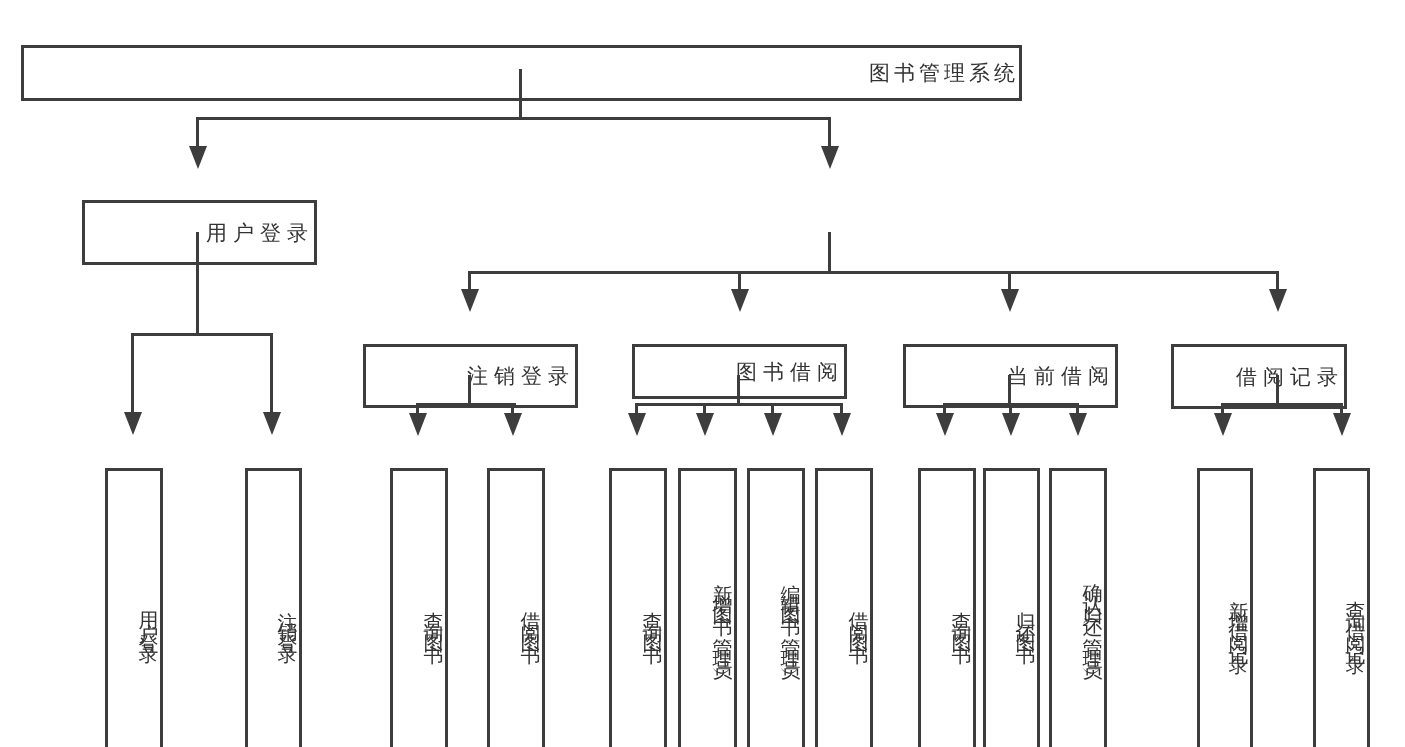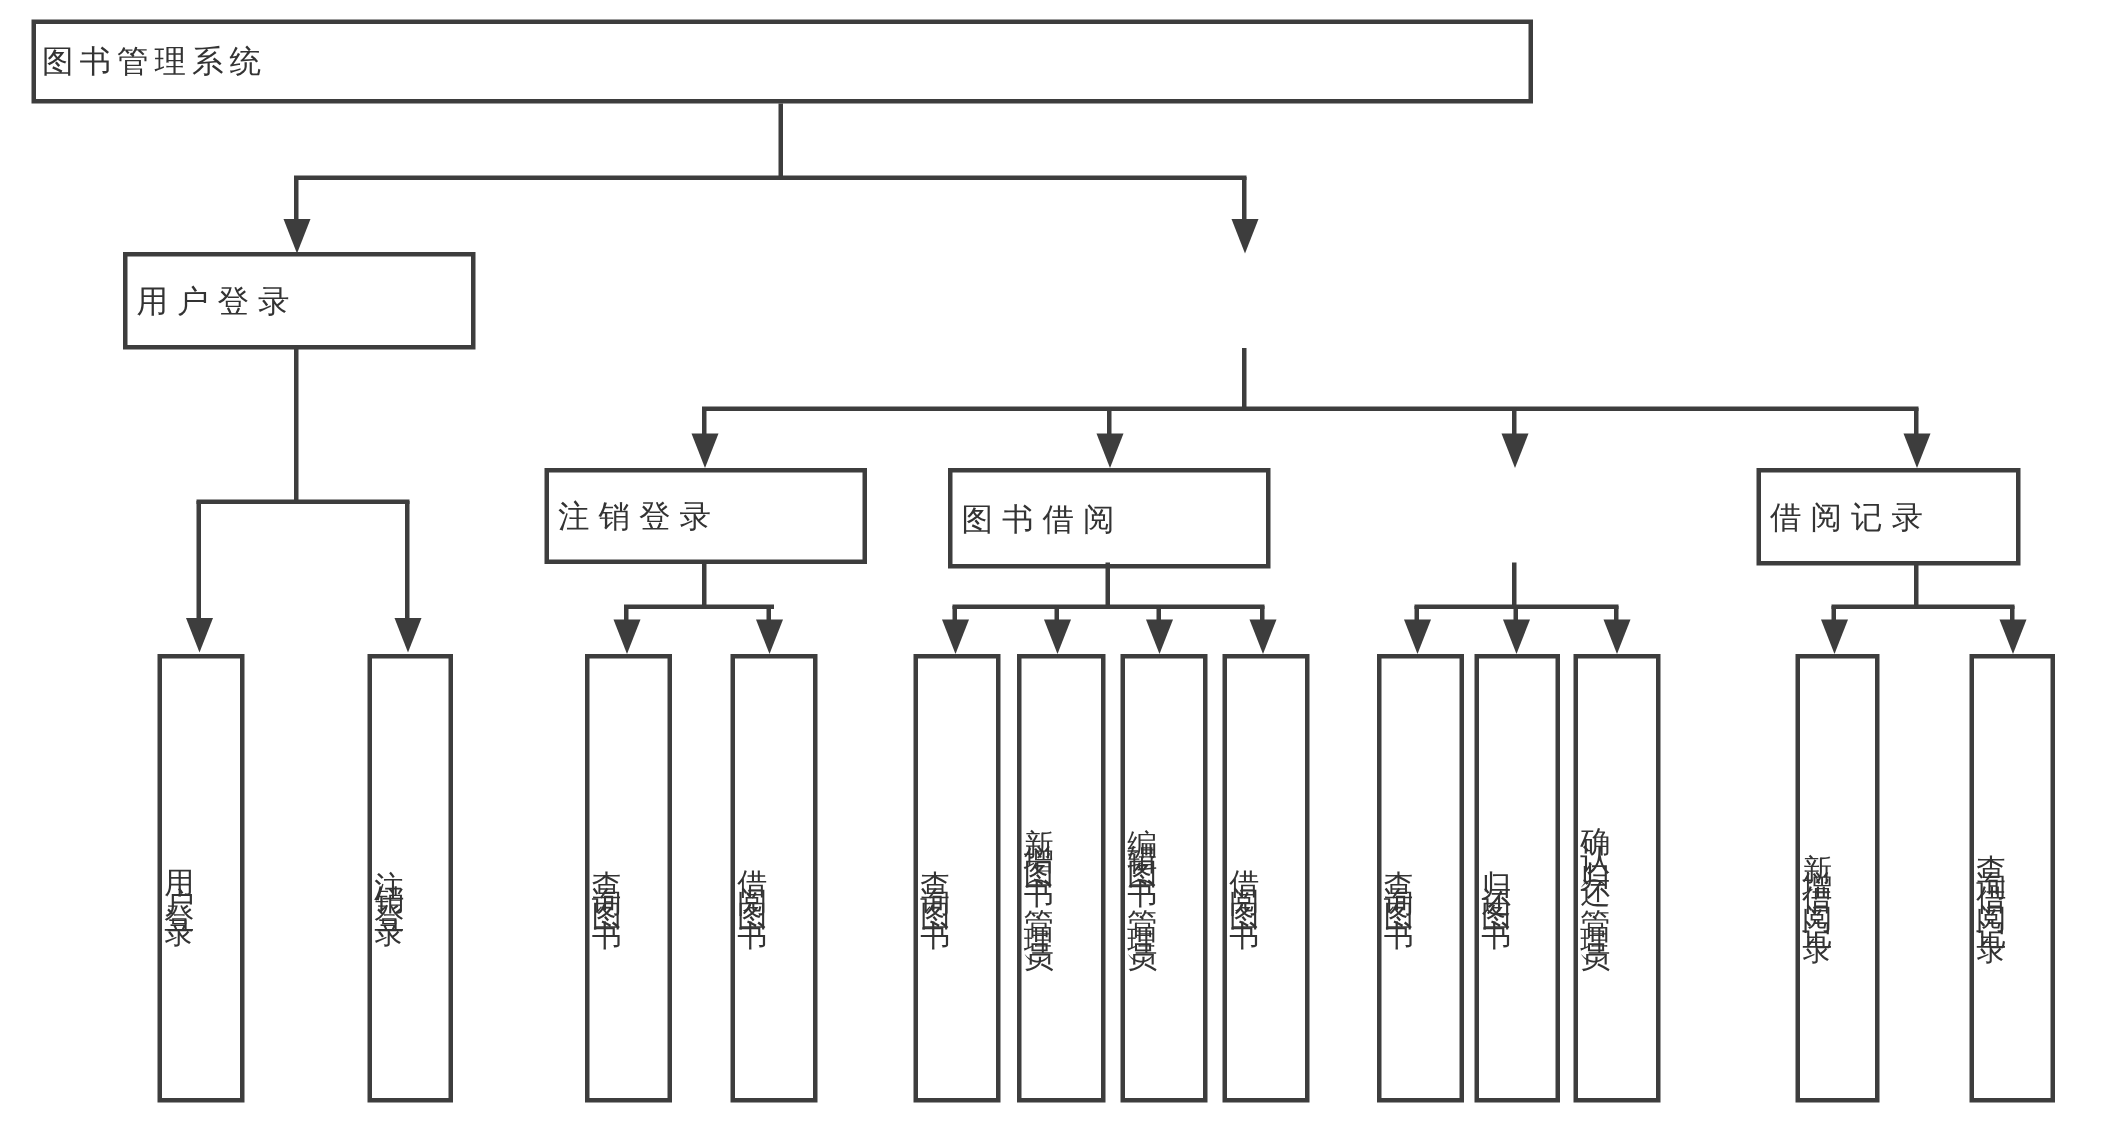--- a/index.html
+++ b/index.html
@@ -16,21 +16,21 @@
     font-family:"Liberation Sans","DejaVu Sans",sans-serif;
     color:var(--text);
     overflow:hidden;
   }
   
   .box{
     position:absolute;
     border:3px solid var(--line);
     background:#fff;
     box-sizing:border-box;
-    display:flex;align-items:center;justify-content:flex-start;
+    display:flex;align-items:center;justify-content:flex-end;margin-top:32px;
   }
   .hlabel{
     font-size:21px;
     letter-spacing:6px;
     padding-left:6px;
     white-space:nowrap;
   }
   .rootlabel{
     font-size:21px;
     letter-spacing:4px;
@@ -72,22 +72,25 @@
     <span class="rootlabel">图书管理系统</span>
   </div>
 
   <div class="box" style="left:82px;top:168px;width:235px;height:65px">
     <span class="hlabel">用户登录</span>
   </div>
 
   <div class="box" style="left:363px;top:312px;width:215px;height:64px">
     <span class="hlabel">注销登录</span>
   </div>
-  <div class="box" style="left:632px;top:312px;width:215px;height:67px">
+  <div class="box" style="left:632px;top:312px;width:215px;height:55px">
     <span class="hlabel">图书借阅</span>
+  </div>
+  <div class="box" style="left:903px;top:312px;width:215px;height:64px">
+    <span class="hlabel">当前借阅</span>
   </div>
   <div class="box" style="left:1171px;top:312px;width:176px;height:65px">
     <span class="hlabel">借阅记录</span>
   </div>
 
   <div class="box" style="left:105px;top:436px;width:58px;height:299px">
     <span class="vtext">用户登录</span>
   </div>
   <div class="box" style="left:245px;top:436px;width:57px;height:299px">
     <span class="vtext">注销登录</span>

